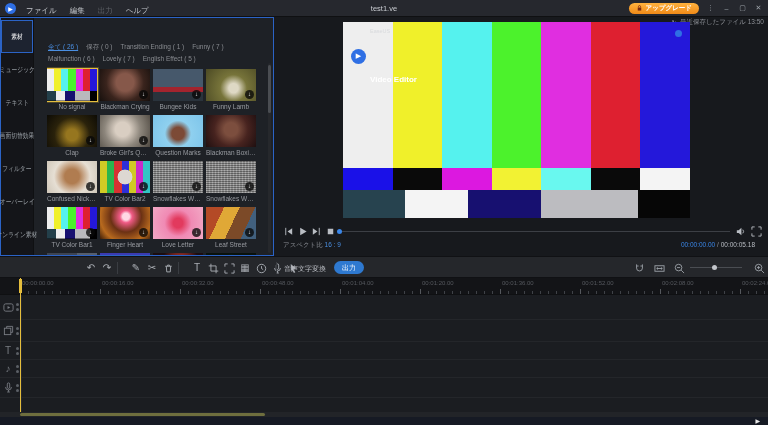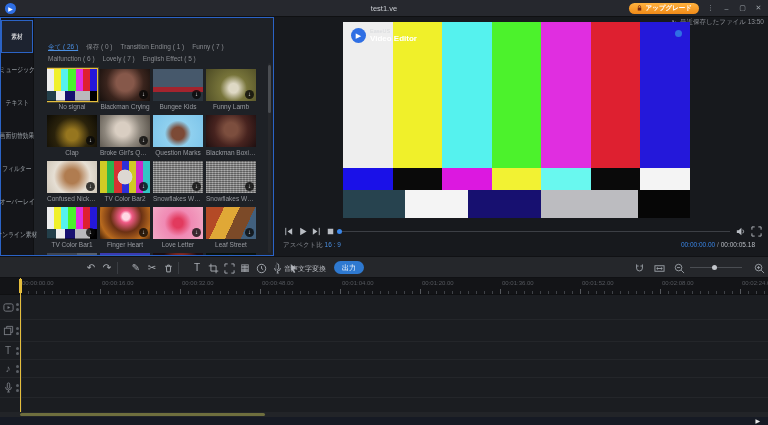--- a/index.html
+++ b/index.html
@@ -66,21 +66,21 @@
   
   #preview-panel{position:absolute;left:274px;top:0;width:494px;height:239px;background:#17191d;}
   #recent-saved{position:absolute;right:4px;top:1px;font-size:6.5px;color:#8d9096;display:flex;align-items:center;gap:3px;}
   #video-frame{position:absolute;left:69px;top:5px;width:347px;height:196px;background:#000;}
   #smpte{position:absolute;inset:0;display:flex;flex-direction:column;}
   #smpte .band{display:flex;}
   #smpte .band>div{height:100%;}
   #brand-watermark{position:absolute;left:8px;top:6px;display:flex;align-items:center;gap:4px;}
   #brand-logo{width:15px;height:15px;border-radius:50%;background:#2f6fe4;color:#fff;font-size:7px;display:flex;align-items:center;justify-content:center;}
   .brand-name{font-size:5.5px;color:#d8dadd;line-height:6px;}
-  .brand-product{font-size:8px;font-weight:bold;color:#fff;line-height:9px;}
+  .brand-product{font-size:8px;font-weight:bold;color:#fff;line-height:9px;margin-top:41px;}
   #rec-dot{position:absolute;right:8px;top:8px;width:7px;height:7px;border-radius:50%;background:#2f6fe4;}
   #transport-row{position:absolute;left:0;top:208px;width:494px;height:14px;}
   .transport-btn{position:absolute;top:1px;width:11px;height:11px;color:#b9bdc3;cursor:pointer;}
   #seek-slider{position:absolute;left:64px;top:6px;width:392px;height:1px;background:#3c3f45;cursor:pointer;}
   #seek-handle{position:absolute;left:-1px;top:-2px;width:5px;height:5px;border-radius:50%;background:#3a86e8;}
   #volume-btn{left:461px;}
   #fullscreen-btn{left:477px;}
   #info-row{position:absolute;left:0;top:224px;width:494px;height:12px;font-size:6.5px;}
   #aspect-ratio{position:absolute;left:9px;top:0;color:#8d9096;}
   #aspect-ratio .val{color:#4a8fe2;}
@@ -122,20 +122,21 @@
   .ic{display:inline-flex;align-items:center;justify-content:center;}
   .ic svg{display:block;}
 </style>
 </head>
 <body>
 
 <div id="app">
 
   <div id="titlebar">
     <div class="logo-circle">▶</div>
+    <div id="menu-bar"><span class="menu-item">ファイル</span><span class="menu-item">編集</span><span class="menu-item disabled">出力</span><span class="menu-item">ヘルプ</span></div>
     <div id="win-title">test1.ve</div>
     <div id="tb-right">
       <div id="upgrade-btn">
         <span class="ic">
             <svg width="7" height="8" viewBox="0 0 12 12">
               <rect x="3" y="5.2" width="6" height="5.2" fill="currentColor"></rect>
               <path d="M4.2 5V3.6a1.8 1.8 0 0 1 3.6 0V5" fill="none" stroke="currentColor" stroke-width="1.4"></path>
             </svg>
           </span>
         <span>アップグレード</span>

